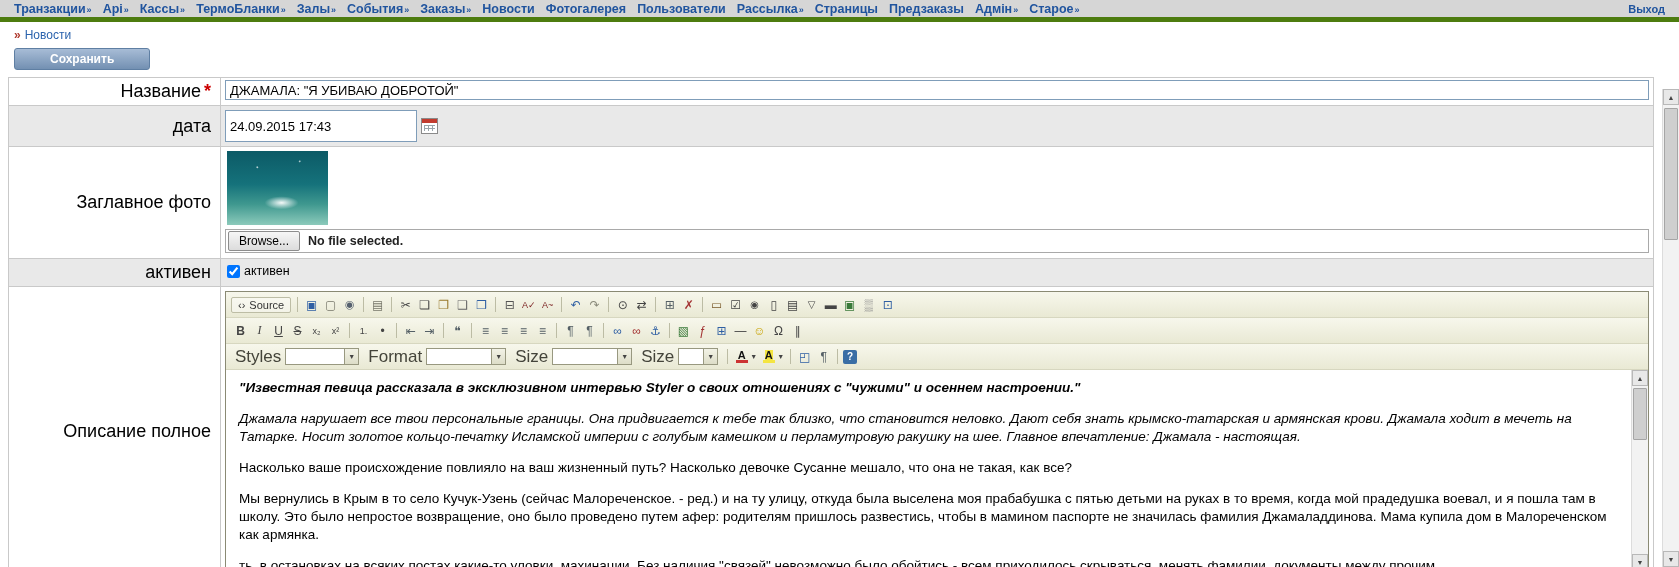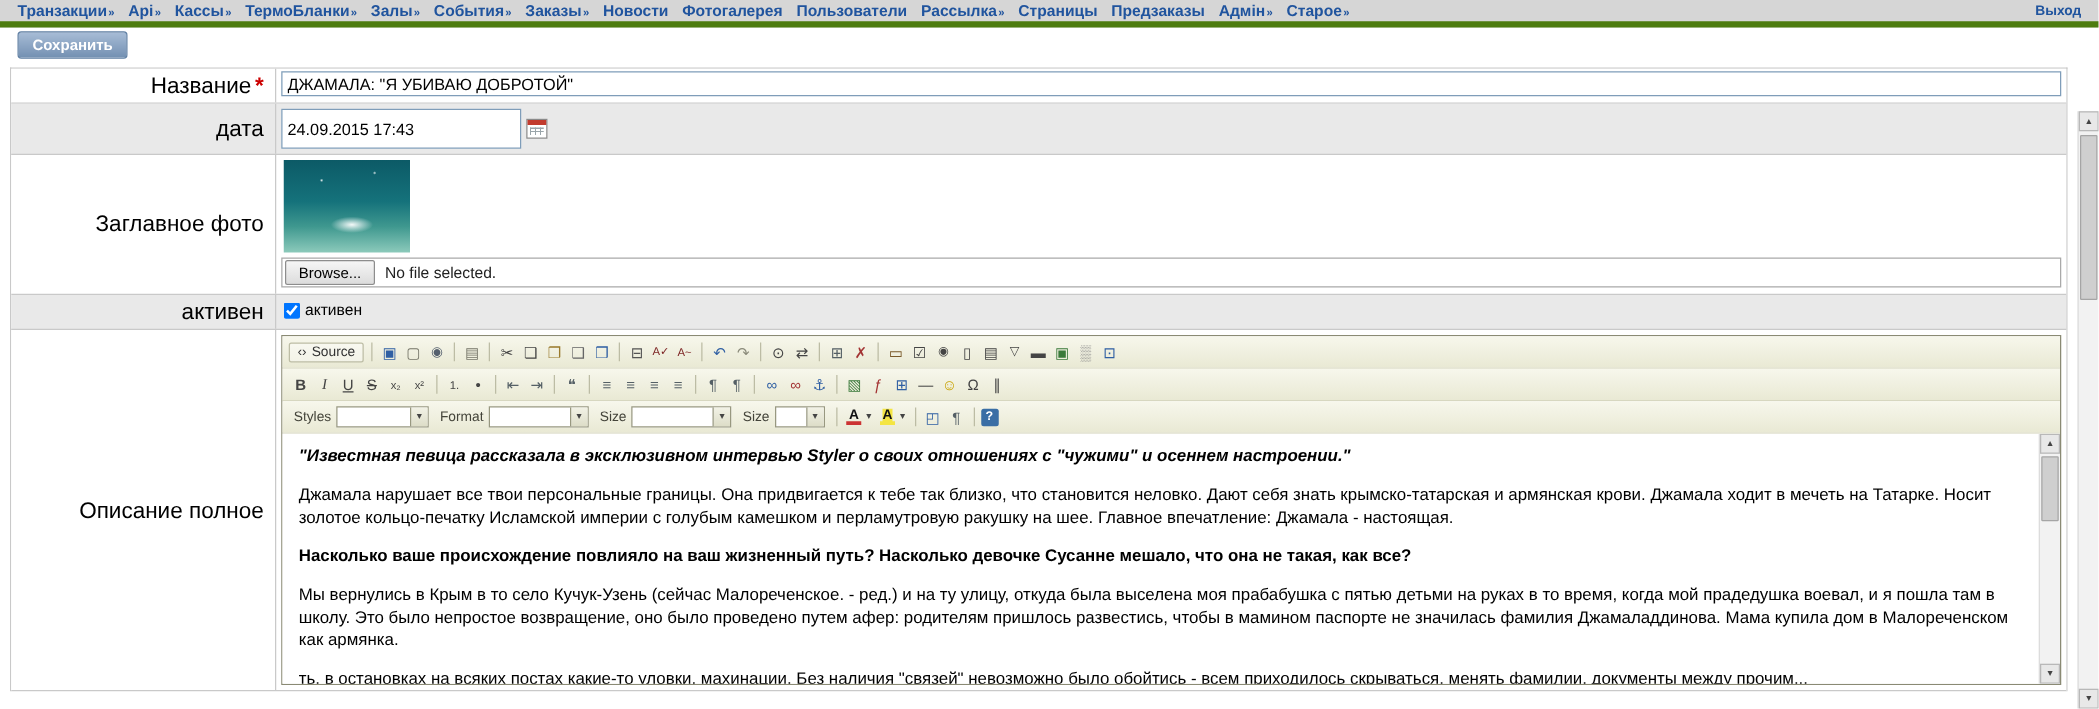--- a/index.html
+++ b/index.html
@@ -12,21 +12,21 @@
   .menu-items{display:flex;gap:11px;align-items:center;}
   .menu-item{color:#20549e;font-weight:bold;font-size:12.5px;cursor:pointer;white-space:nowrap;}
   .menu-arrow{font-size:9px;margin-left:1px;}
   .menu-logout{margin-left:auto;color:#20549e;font-weight:bold;font-size:11px;cursor:pointer;}
 
   .breadcrumb{padding:6px 0 3px 14px;font-size:12px;}
   .crumb-arrow{color:#b03a2e;font-weight:bold;margin-right:4px;}
   .crumb-link{color:#2b63ad;cursor:pointer;}
 
   .savebar{padding:3px 0 7px 14px;}
-  .save-btn{background:linear-gradient(#a7bcd6,#7390b2);border:1px solid #5f7fa3;border-radius:3px;color:#fff;font-weight:bold;font-size:12px;padding:3px 11px;cursor:pointer;font-family:inherit;}
+  .save-btn{background:linear-gradient(#a7bcd6,#7390b2);border:1px solid #5f7fa3;border-radius:3px;color:#fff;font-weight:bold;font-size:12px;padding:3px 35px;cursor:pointer;font-family:inherit;}
 
   .form-table{margin:0 25px 0 8px;border:1px solid #c9c9c9;border-bottom:none;}
   .form-row{display:flex;border-bottom:1px solid #c9c9c9;background:#fff;}
   .form-row.alt{background:#e9e9e9;}
   .row-label{width:212px;min-width:212px;border-right:1px solid #c9c9c9;display:flex;align-items:center;justify-content:flex-end;text-align:right;padding:3px 9px;font-size:18px;box-sizing:border-box;color:#000;}
   .row-content{flex:1;padding:2px 4px;box-sizing:border-box;min-width:0;}
   .req{color:#cc0000;margin-left:3px;font-weight:bold;}
 
   .text-input{width:100%;height:20px;border:1px solid #7f9db9;font-size:13px;padding:0 4px;box-sizing:border-box;font-family:inherit;background:#fff;}
   .date-wrap{display:flex;align-items:center;gap:4px;padding:2px 0;}
@@ -38,51 +38,51 @@
 
   .photo-content{padding:3px 4px 5px 4px;}
   .photo-thumb{width:101px;height:74px;margin:1px 0 4px 2px;
     background:
       radial-gradient(ellipse 26px 10px at 54% 70%, rgba(255,255,255,.95), rgba(255,255,255,0) 65%),
       radial-gradient(circle 2px at 30% 22%, rgba(255,255,255,.9), rgba(255,255,255,0) 70%),
       radial-gradient(circle 2px at 72% 14%, rgba(255,255,255,.8), rgba(255,255,255,0) 70%),
       linear-gradient(180deg,#0c5a66 0%,#15727b 45%,#3f988f 72%,#8ccabb 100%);}
   .file-bar{display:flex;align-items:center;gap:8px;border:1px solid #a9a9a9;background:#fff;height:24px;padding:1px 2px;box-sizing:border-box;}
   .browse-btn{background:linear-gradient(#f6f6f6,#dcdcdc);border:1px solid #8d8d8d;border-radius:2px;font-size:12px;padding:2px 10px;font-family:inherit;cursor:pointer;}
-  .file-status{font-size:12.5px;color:#222;}
+  .file-status{font-size:12.5px;color:#222;font-weight:bold;}
 
   .active-wrap{display:flex;align-items:center;gap:4px;padding:3px 0 3px 2px;font-size:12.5px;}
   .active-wrap input{width:13px;height:13px;margin:0;}
 
   .desc-content{padding:2px;}
   .editor{margin:2px;border:1px solid #8a8a74;background:#fff;}
   .ed-tbrow{height:25px;display:flex;align-items:center;padding:0 5px;background:linear-gradient(#f7f7ec,#e9e9d4);border-bottom:1px solid #d7d7c0;}
   .tb-btn{min-width:17px;height:17px;display:inline-flex;align-items:center;justify-content:center;font-size:12px;margin:0 1px;cursor:pointer;border-radius:2px;color:#444;}
   .tb-sep{width:1px;height:15px;background:#bcbca4;margin:0 4px;}
   .tb-source{display:inline-flex;align-items:center;gap:4px;font-size:11px;color:#333;padding:1px 6px;border:1px solid #bdbda5;border-radius:2px;background:rgba(255,255,255,.4);cursor:pointer;margin-right:2px;}
   .g-b{font-weight:bold;}
   .g-i{font-style:italic;font-family:"Liberation Serif","DejaVu Serif",serif;}
   .g-u{text-decoration:underline;}
   .g-s{text-decoration:line-through;}
   .g-about{background:#3a6ea5;color:#fff !important;width:14px;height:14px;min-width:14px;font-size:10px;border-radius:2px;font-weight:bold;}
   .tb-combo{display:inline-flex;align-items:center;margin-right:5px;cursor:pointer;}
-  .tb-combo-label{font-size:11px;color:#44443a;margin:0 4px;}
+  .tb-combo-label{font-size:17px;color:#44443a;margin:0 4px;}
   .tb-combo-box{height:17px;background:#fff;border:1px solid #989880;display:inline-flex;align-items:stretch;justify-content:flex-end;box-sizing:border-box;}
   .tb-combo-arrow{width:13px;background:linear-gradient(#f2f2e6,#ddddc8);border-left:1px solid #989880;display:flex;align-items:center;justify-content:center;font-size:7px;color:#444;}
   .tb-color{display:inline-flex;align-items:center;cursor:pointer;margin:0 2px;}
   .tb-color-main{width:15px;height:16px;display:flex;flex-direction:column;align-items:center;justify-content:center;font-size:11px;font-weight:bold;color:#111;}
   .tb-color-bar{width:12px;height:3px;margin-top:-1px;}
   .tb-color-arrow{font-size:7px;color:#444;margin-left:1px;}
 
   .ed-body{position:relative;height:200px;background:#fff;overflow:hidden;}
   .ed-content{position:absolute;left:0;top:0;right:17px;bottom:0;padding:9px 12px 0 13px;overflow:hidden;font-size:13.5px;line-height:1.33;color:#000;}
   .ed-p{margin:0 0 13px 0;}
   .ed-p.bi{font-weight:bold;font-style:italic;}
-  .ed-p.i{}
-  .ed-p.b{font-weight:bold;}
+  .ed-p.i{font-style:italic;}
+  .ed-p.b{font-weight:normal;}
 
   .ed-scroll{position:absolute;right:0;top:0;bottom:0;width:17px;background:#f2f2f2;border-left:1px solid #dcdcdc;box-sizing:border-box;}
   .page-scroll{position:absolute;right:0;top:89px;bottom:0;width:17px;background:#f2f2f2;border-left:1px solid #dcdcdc;box-sizing:border-box;}
   .sb-btn{position:absolute;left:0;right:0;height:16px;background:#e8e8e8;border:1px solid #b8b8b8;box-sizing:border-box;display:flex;align-items:center;justify-content:center;font-size:7px;color:#444;cursor:pointer;}
   .sb-up{top:0;}
   .sb-down{bottom:0;}
   .sb-thumb{position:absolute;left:1px;right:1px;background:#cfcfcf;border:1px solid #a5a5a5;border-radius:1px;cursor:pointer;box-sizing:border-box;}
 </style>
 </head>
 <body>
@@ -104,20 +104,23 @@
         <span class="menu-item">Пользователи</span>
         <span class="menu-item">Рассылка<span class="menu-arrow">»</span></span>
         <span class="menu-item">Страницы</span>
         <span class="menu-item">Предзаказы</span>
         <span class="menu-item">Адмін<span class="menu-arrow">»</span></span>
         <span class="menu-item">Старое<span class="menu-arrow">»</span></span>
       </div>
     <span class="menu-logout">Выход</span>
   </div>
 
+  <div class="breadcrumb">
+    <span class="crumb-arrow">»</span><span class="crumb-link">Новости</span>
+  </div>
 
   <div class="savebar">
     <button class="save-btn">Сохранить</button>
   </div>
 
   <div class="form-table">
 
     <div class="form-row">
       <div class="row-label">
         <span>Название</span>

